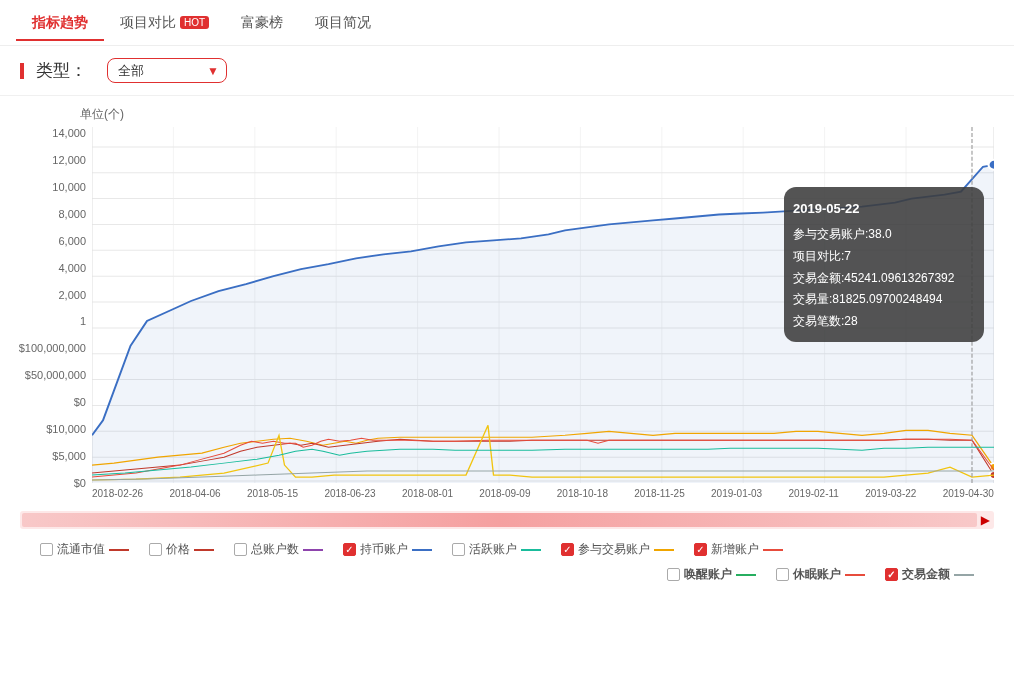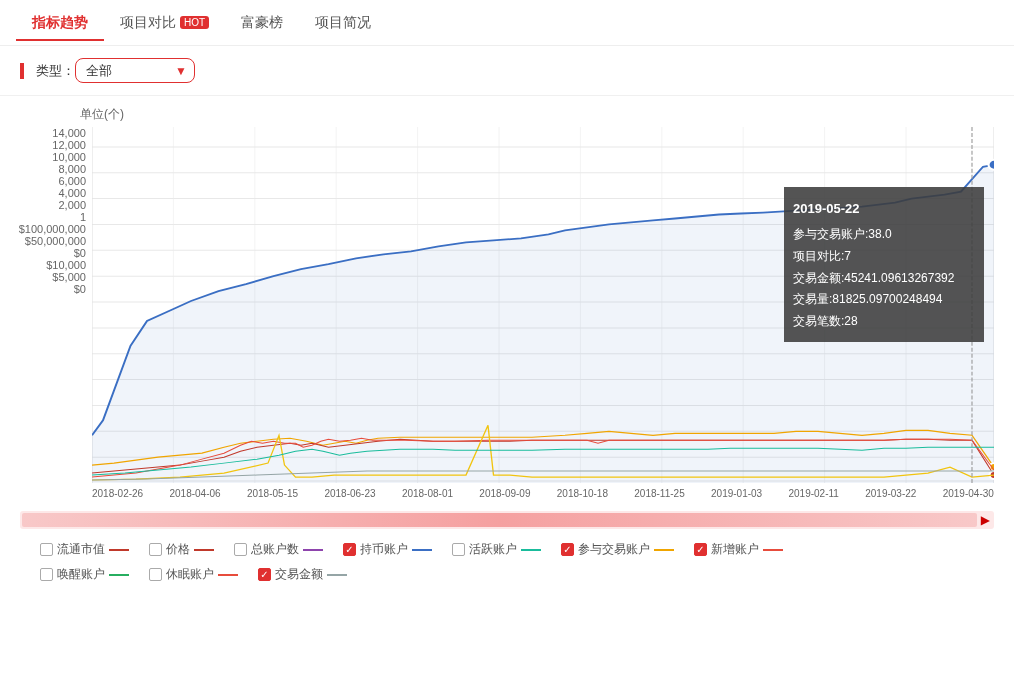--- a/index.html
+++ b/index.html
@@ -7,53 +7,53 @@
 
     
     .top-tabs { display: flex; align-items: center; border-bottom: 1px solid #eee; padding: 0 16px; height: 46px; }
     .tab-item { padding: 0 16px; height: 36px; display: flex; align-items: center; cursor: pointer; position: relative; font-size: 14px; color: #555; }
     .tab-item.active { color: #e03030; font-weight: bold; }
     .tab-item.active::after { content: ''; position: absolute; bottom: 0; left: 0; right: 0; height: 2px; background: #e03030; }
     .tab-badge { background: #e03030; color: #fff; font-size: 10px; padding: 1px 4px; border-radius: 3px; margin-left: 4px; }
 
     
     .filter-row { display: flex; align-items: center; padding: 12px 20px; border-bottom: 1px solid #f0f0f0; }
-    .filter-label { font-size: 13px; color: #333; margin-right: 0; }
+    .filter-label { font-size: 17px; color: #333; margin-right: 20px; }
     .filter-bar { width: 4px; height: 16px; background: #e03030; margin-right: 12px; }
     .filter-select { border: 1px solid #e03030; border-radius: 8px; padding: 4px 28px 4px 10px; font-size: 13px; color: #333; background: #fff; appearance: none; cursor: pointer; position: relative; width: 120px; }
     .select-wrapper { position: relative; display: inline-block; }
     .select-arrow { position: absolute; right: 8px; top: 50%; transform: translateY(-50%); pointer-events: none; color: #e03030; font-size: 12px; }
 
     
     .chart-container { padding: 10px 20px 0 20px; position: relative; }
     .unit-label { font-size: 12px; color: #666; margin-bottom: 4px; margin-left: 60px; }
     .chart-wrapper { position: relative; width: 100%; height: 380px; }
 
     
     .scroll-bar-container { margin: 4px 20px; height: 18px; background: #fde8e8; border-radius: 3px; position: relative; overflow: hidden; }
     .scroll-bar-handle { position: absolute; left: 2px; top: 2px; bottom: 2px; width: 98%; background: linear-gradient(to right, #f8c8c8, #f5a0a0, #f8c8c8); border-radius: 2px; }
     .scroll-left-arrow { position: absolute; left: 4px; top: 50%; transform: translateY(-50%); color: #c00; font-size: 12px; }
     .scroll-right-arrow { position: absolute; right: 4px; top: 50%; transform: translateY(-50%); color: #c00; font-size: 12px; }
 
     
     .legend-area { padding: 8px 40px; display: flex; flex-wrap: wrap; gap: 8px 20px; }
-    .legend-item { display: flex; align-items: center; gap: 4px; font-size: 12px; color: #555; cursor: pointer; }
+    .legend-item { display: flex; align-items: center; gap: 4px; font-size: 12px; color: #555; cursor: pointer; justify-content: flex-end; }
     .legend-checkbox { width: 13px; height: 13px; border: 1px solid #aaa; border-radius: 2px; display: flex; align-items: center; justify-content: center; flex-shrink: 0; }
     .legend-checkbox.checked { background: #e03030; border-color: #e03030; color: #fff; font-size: 10px; }
     .legend-line { width: 20px; height: 2px; display: inline-block; flex-shrink: 0; }
 
     
-    .tooltip-box { position: absolute; background: rgba(60,60,60,0.88); color: #fff; border-radius: 0; padding: 10px 9px; font-size: 12px; line-height: 1.8; z-index: 10; pointer-events: none; min-width: 200px; }
+    .tooltip-box { position: absolute; background: rgba(60,60,60,0.88); color: #fff; border-radius: 12px; padding: 10px 9px; font-size: 12px; line-height: 1.8; z-index: 10; pointer-events: none; min-width: 200px; }
     .tooltip-date { font-size: 13px; font-weight: bold; margin-bottom: 4px; }
 
     
     .chart-svg { width: 100%; height: 100%; }
 
     
-    .y-axis-labels { position: absolute; left: 0; top: 0; bottom: 30px; width: 72px; display: flex; flex-direction: column; justify-content: flex-start; align-items: flex-end; padding-right: 6px; font-size: 11px; color: #666; }
+    .y-axis-labels { position: absolute; left: 0; top: 0; bottom: 18px; width: 72px; display: flex; flex-direction: column; justify-content: space-between; align-items: flex-end; padding-right: 6px; font-size: 11px; color: #666; }
     .x-axis-labels { position: absolute; bottom: 8px; left: 72px; right: 0; display: flex; justify-content: space-between; font-size: 10px; color: #666; }
   </style>
 </head>
 <body>
 
 <div class="top-tabs">
   <div class="tab-item active">
     <span>指标趋势</span>
   </div>
   <div class="tab-item">
@@ -222,21 +222,21 @@
     <div class="legend-checkbox checked">✓</div>
     <span>参与交易账户</span>
     <span class="legend-line" style="background:#f0a500;"></span>
   </div>
   <div class="legend-item">
     <div class="legend-checkbox checked">✓</div>
     <span>新增账户</span>
     <span class="legend-line" style="background:#e74c3c;"></span>
   </div>
 
-  <div class="legend-item" style="width:100%; display:flex; flex-wrap:wrap; gap:8px 20px;">
+  <div class="legend-item" style="width:100%; display:flex; flex-wrap:wrap; gap:8px 20px;font-weight:bold;">
     <div class="legend-item">
       <div class="legend-checkbox"></div>
       <span>唤醒账户</span>
       <span class="legend-line" style="background:#27ae60;"></span>
     </div>
     <div class="legend-item">
       <div class="legend-checkbox"></div>
       <span>休眠账户</span>
       <span class="legend-line" style="background:#e74c3c;"></span>
     </div>

